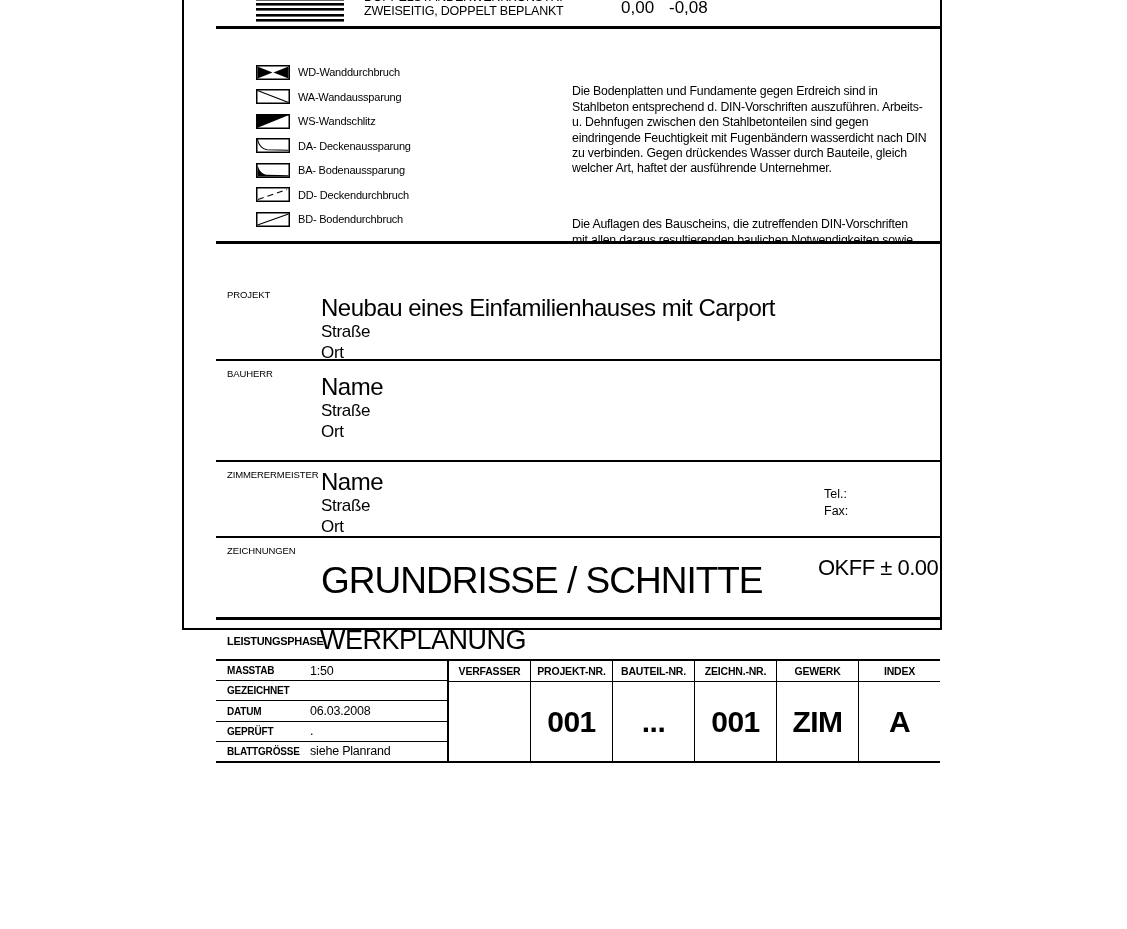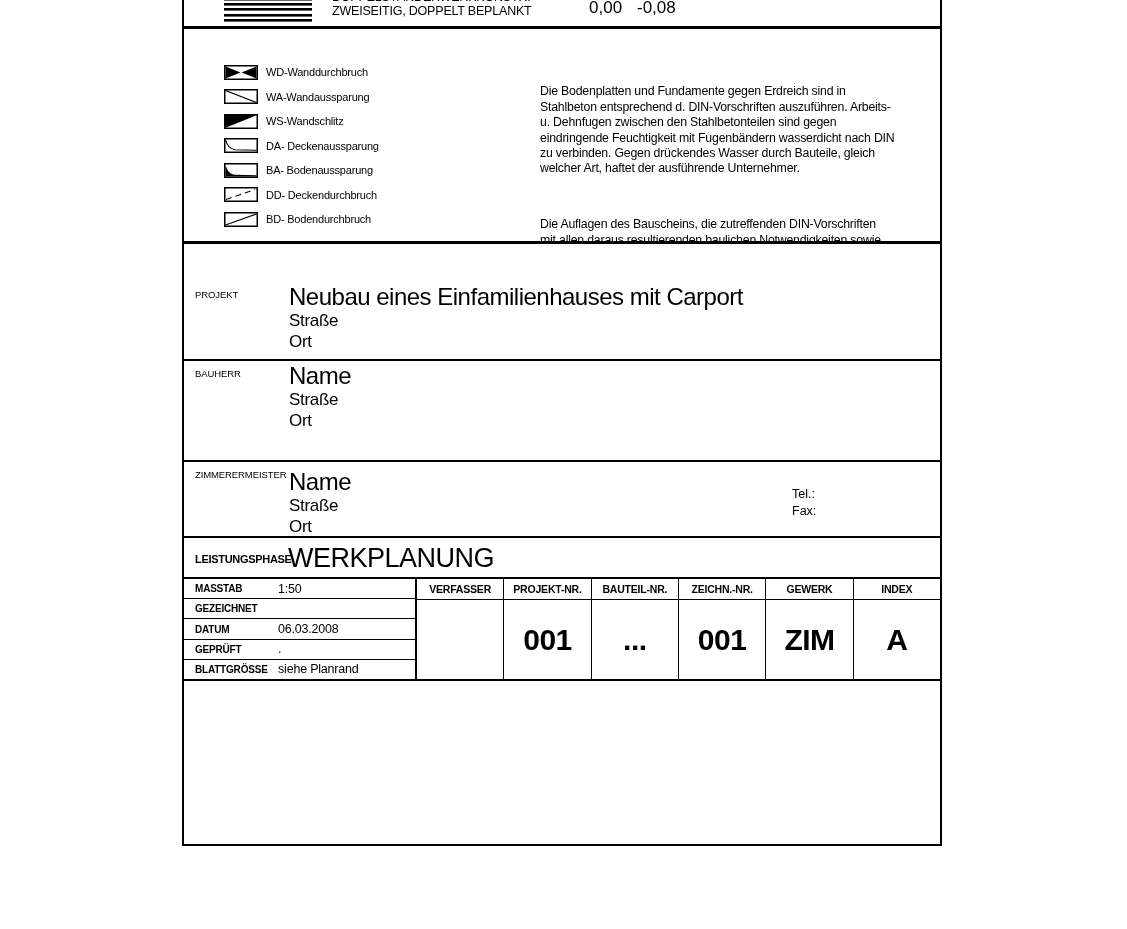--- a/index.html
+++ b/index.html
@@ -1,22 +1,22 @@
 <!DOCTYPE html>
 <html><head>
 <meta charset="utf-8">
 <style>
   * { margin:0; padding:0; box-sizing:border-box; }
   html,body { width:1127px; height:929px; background:#fff; color:#000;
               font-family:"Liberation Sans", sans-serif; }
   .canvas { position:relative; width:1127px; height:929px; background:#fff; overflow:hidden; }
 
-  .block { position:absolute; left:182px; top:0; width:760px; height:846px;
+  .block { position:absolute; left:182px; top:0; width:760px; height:630px;
            border-left:2px solid #000; border-right:2px solid #000; border-bottom:2px solid #000;
-           background:#fff; }
+           background:#fff;padding-left:32px; }
 
   section { position:relative; width:100%; overflow:hidden; }
 
   
   .sec-top { height:29px; border-bottom:3px solid #000; }
   .hatch { position:absolute; left:40px; top:-2px; }
   .construction-text { position:absolute; left:148px; top:-10px; font-size:12.5px; line-height:14px; letter-spacing:-0.2px; }
   .val-a { position:absolute; left:405px; top:-2px; font-size:17px; }
   .val-b { position:absolute; left:453px; top:-2px; font-size:17px; }
 
@@ -25,21 +25,21 @@
   .legend { position:absolute; left:40px; top:31px; }
   .legend-item { display:flex; align-items:center; height:24.5px; }
   .legend-item svg { flex:0 0 auto; margin-right:8px; }
   .legend-label { font-size:11px; letter-spacing:-0.2px; }
   .notes { position:absolute; left:356px; top:40px; width:400px; font-size:12.3px;
            line-height:15.4px; letter-spacing:-0.2px; white-space:pre-line; }
   .notes p + p { margin-top:25px; }
 
   
   .sec-label { position:absolute; left:11px; top:7px; font-size:9.5px; letter-spacing:-0.1px; }
-  .big-lines { position:absolute; left:105px; top:1px; }
+  .big-lines { position:absolute; left:105px; top:12px; }
   .line-xl { font-size:24px; line-height:27px; letter-spacing:-0.5px; }
   .line-md { font-size:17px; line-height:21px; letter-spacing:-0.3px; }
 
   .sec-projekt { height:79px; border-bottom:2px solid #000;margin-top:38px; }
   .sec-bauherr { height:101px; border-bottom:2px solid #000; }
   .sec-zimmerer { height:76px; border-bottom:2px solid #000; }
   .telfax { position:absolute; left:608px; top:24px; font-size:12.5px; line-height:17px; }
 
   .sec-zeichnungen { height:82px; border-bottom:3px solid #000; }
   .drawing-title { position:absolute; left:105px; top:22px; font-size:37px; letter-spacing:-1px; }
@@ -192,20 +192,25 @@
         <div class="line-xl">Name</div>
         <div class="line-md">Straße</div>
         <div class="line-md">Ort</div>
       </div>
       <div class="telfax">
         <div>Tel.:</div>
         <div>Fax:</div>
       </div>
     </section>
 
+    <section class="sec-zeichnungen">
+      <span class="sec-label">ZEICHNUNGEN</span>
+      <div class="drawing-title">GRUNDRISSE / SCHNITTE</div>
+      <div class="okff">OKFF ± 0.00</div>
+    </section>
 
     <section class="sec-phase">
       <span class="phase-label">LEISTUNGSPHASE</span>
       <div class="phase-value">WERKPLANUNG</div>
     </section>
 
     <section class="sec-table">
       <div class="tbl-left">
         <div class="tbl-left-row">
           <span class="lbl">MASSTAB</span>

